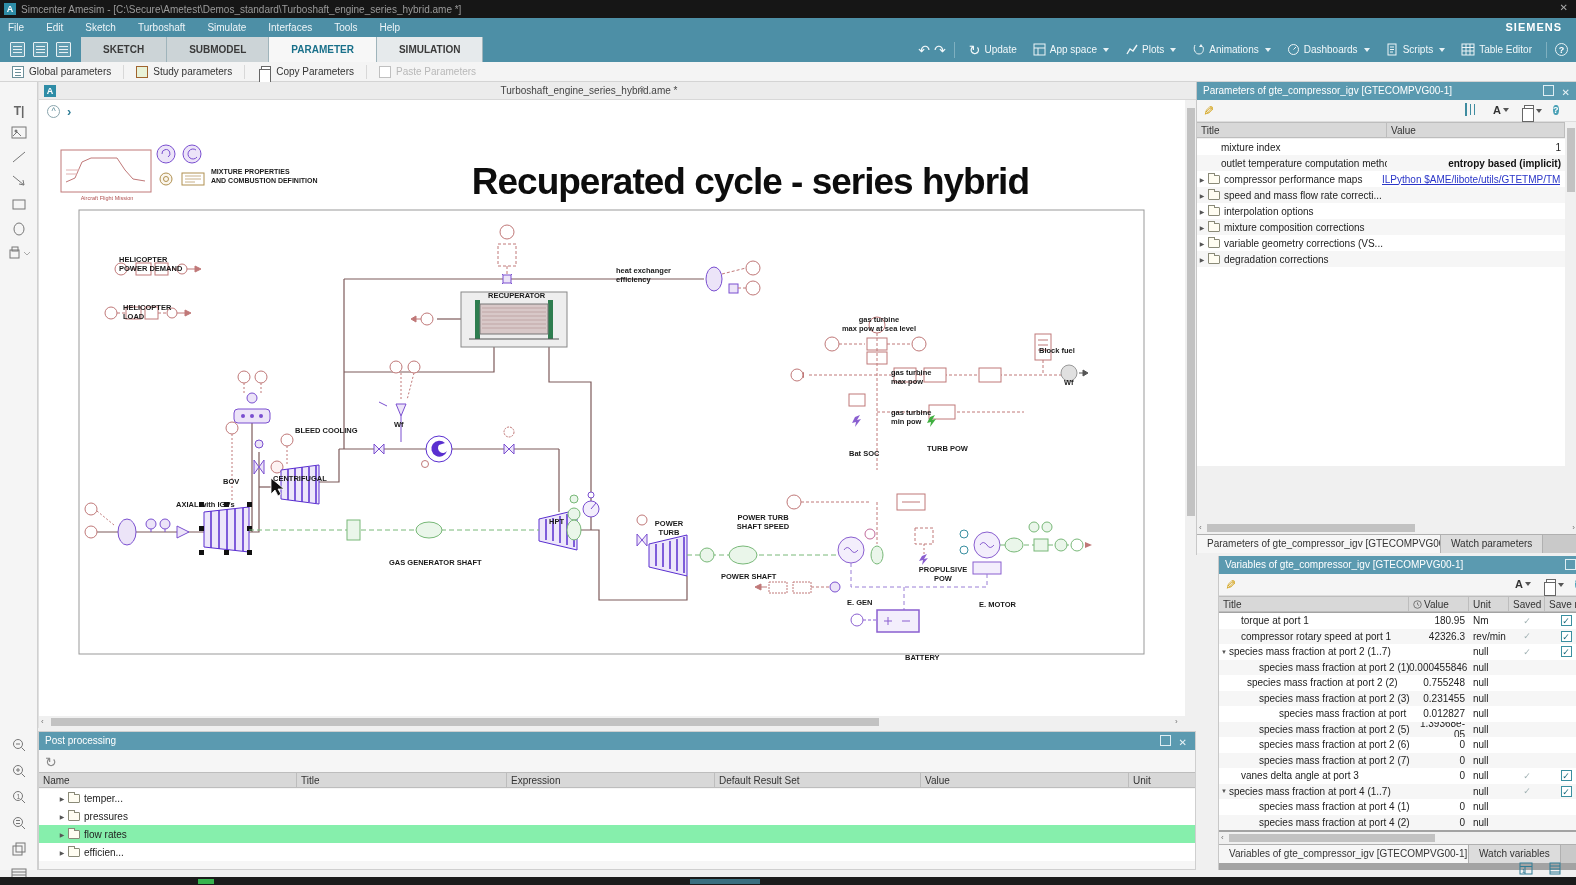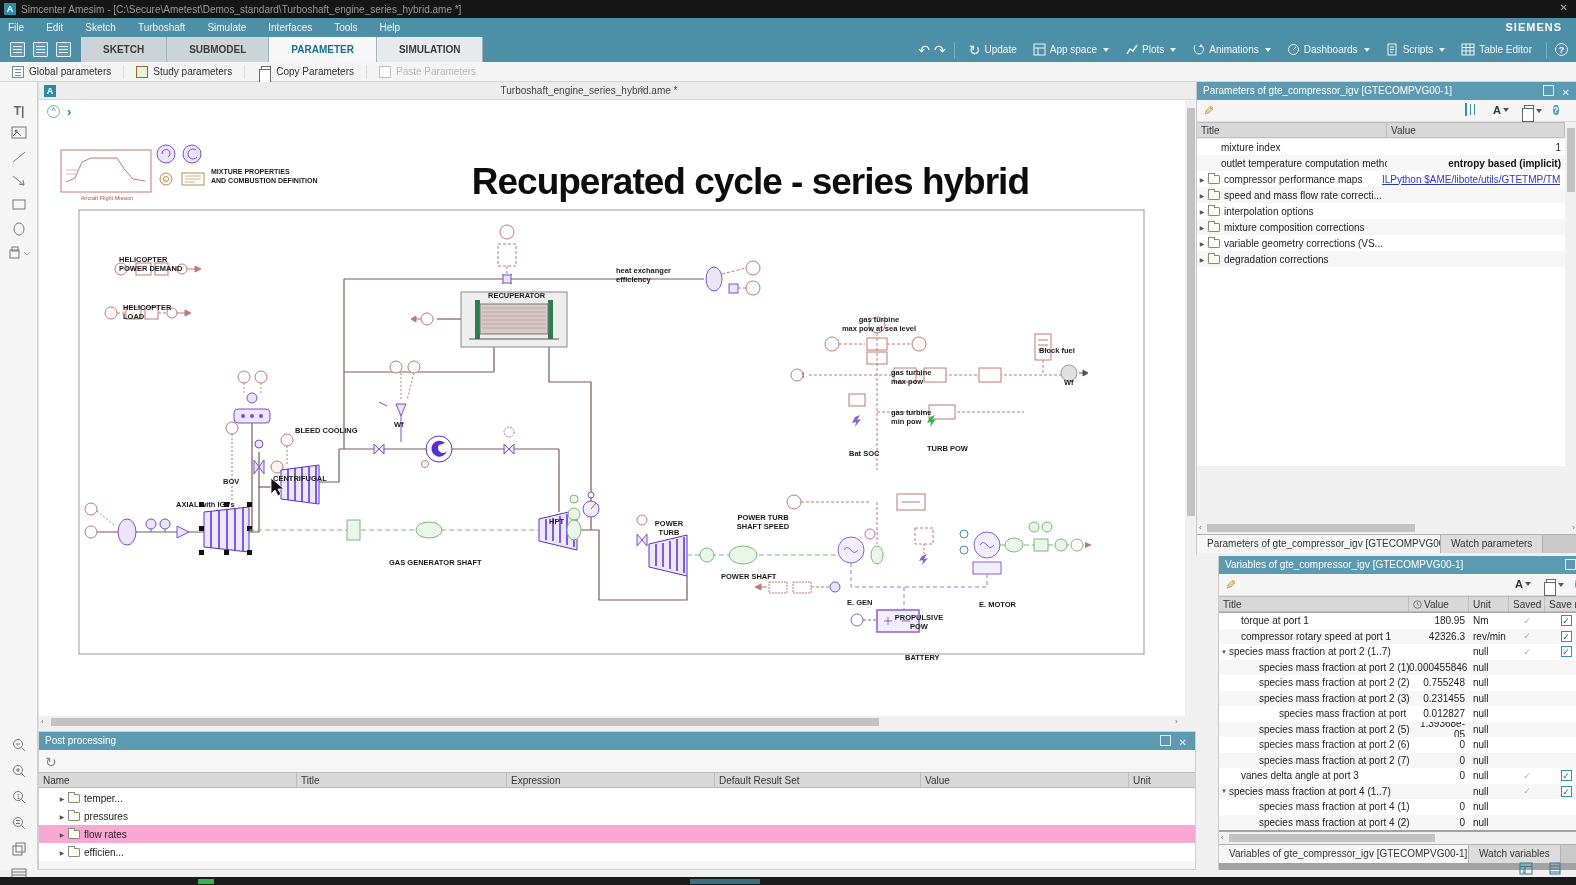--- a/index.html
+++ b/index.html
@@ -574,21 +574,21 @@
     <div class="dlabel" style="left:1025px;top:296px;">Wf</div>
     <div class="dlabel" style="left:810px;top:367px;">Bat SOC</div>
     <div class="dlabel" style="left:888px;top:362px;">TURB POW</div>
     <div class="dlabel" style="left:510px;top:435px;">HPT</div>
     <div class="dlabel ctr" style="left:608px;top:437px;width:44px;">POWER
 TURB</div>
     <div class="dlabel ctr" style="left:688px;top:431px;width:72px;">POWER TURB
 SHAFT SPEED</div>
     <div class="dlabel" style="left:682px;top:490px;">POWER SHAFT</div>
     <div class="dlabel" style="left:350px;top:476px;">GAS GENERATOR SHAFT</div>
-    <div class="dlabel ctr" style="left:848px;top:483px;width:64px;margin-top:48px;">PROPULSIVE
+    <div class="dlabel ctr" style="left:872px;top:483px;width:64px;">PROPULSIVE
 POW</div>
     <div class="dlabel" style="left:808px;top:516px;">E. GEN</div>
     <div class="dlabel" style="left:940px;top:518px;">E. MOTOR</div>
     <div class="dlabel" style="left:866px;top:571px;">BATTERY</div>
     <div class="dlabel red" style="left:31px;top:112px;width:74px;text-align:center;">Aircraft Flight Mission</div>
     <div class="dlabel" style="left:172px;top:85px;font-size:7px;">MIXTURE PROPERTIES
 AND COMBUSTION DEFINITION</div>
 
     <div class="abs sbar" style="left:0;top:634px;width:1146px;height:12px;">
       <span class="abs sarrow" style="left:2px;top:1px;">‹</span>
@@ -728,21 +728,21 @@
         <div style="width:42px;text-align:center;"><span class="cb">✓</span></div>
       </div>
       <div class="vrow">
         <div class="cellL" style="width:190px;padding-left:40px;">species mass fraction at port 2 (1)</div>
         <div class="num" style="width:60px;">0.000455846</div>
         <div style="width:40px;padding-left:4px;">null</div>
         <div style="width:36px;"></div>
           <div style="width:42px;"></div>
       </div>
       <div class="vrow">
-        <div class="cellL" style="width:190px;padding-left:40px;">species mass fraction at port 2 (2)</div>
+        <div class="cellL" style="width:190px;padding-left:28px;">species mass fraction at port 2 (2)</div>
         <div class="num" style="width:60px;">0.755248</div>
         <div style="width:40px;padding-left:4px;">null</div>
         <div style="width:36px;"></div>
           <div style="width:42px;"></div>
       </div>
       <div class="vrow">
         <div class="cellL" style="width:190px;padding-left:40px;">species mass fraction at port 2 (3)</div>
         <div class="num" style="width:60px;">0.231455</div>
         <div style="width:40px;padding-left:4px;">null</div>
         <div style="width:36px;"></div>
@@ -849,21 +849,21 @@
       <div class="trow" style="height:18px;background:#fff;">
         <span class="tri" style="margin-left:18px;">▶</span>
           <span class="folder"></span>
         <div class="cellL">temper...</div>
       </div>
       <div class="trow" style="height:18px;background:#fff;">
         <span class="tri" style="margin-left:18px;">▶</span>
           <span class="folder"></span>
         <div class="cellL">pressures</div>
       </div>
-      <div class="trow" style="height:18px;background:#f9a8d4;">
+      <div class="trow" style="height:18px;background:#86efac;">
         <span class="tri" style="margin-left:18px;">▶</span>
           <span class="folder"></span>
         <div class="cellL">flow rates</div>
       </div>
       <div class="trow" style="height:18px;background:#fff;">
         <span class="tri" style="margin-left:18px;">▶</span>
           <span class="folder"></span>
         <div class="cellL">efficien...</div>
       </div>
     </div>

